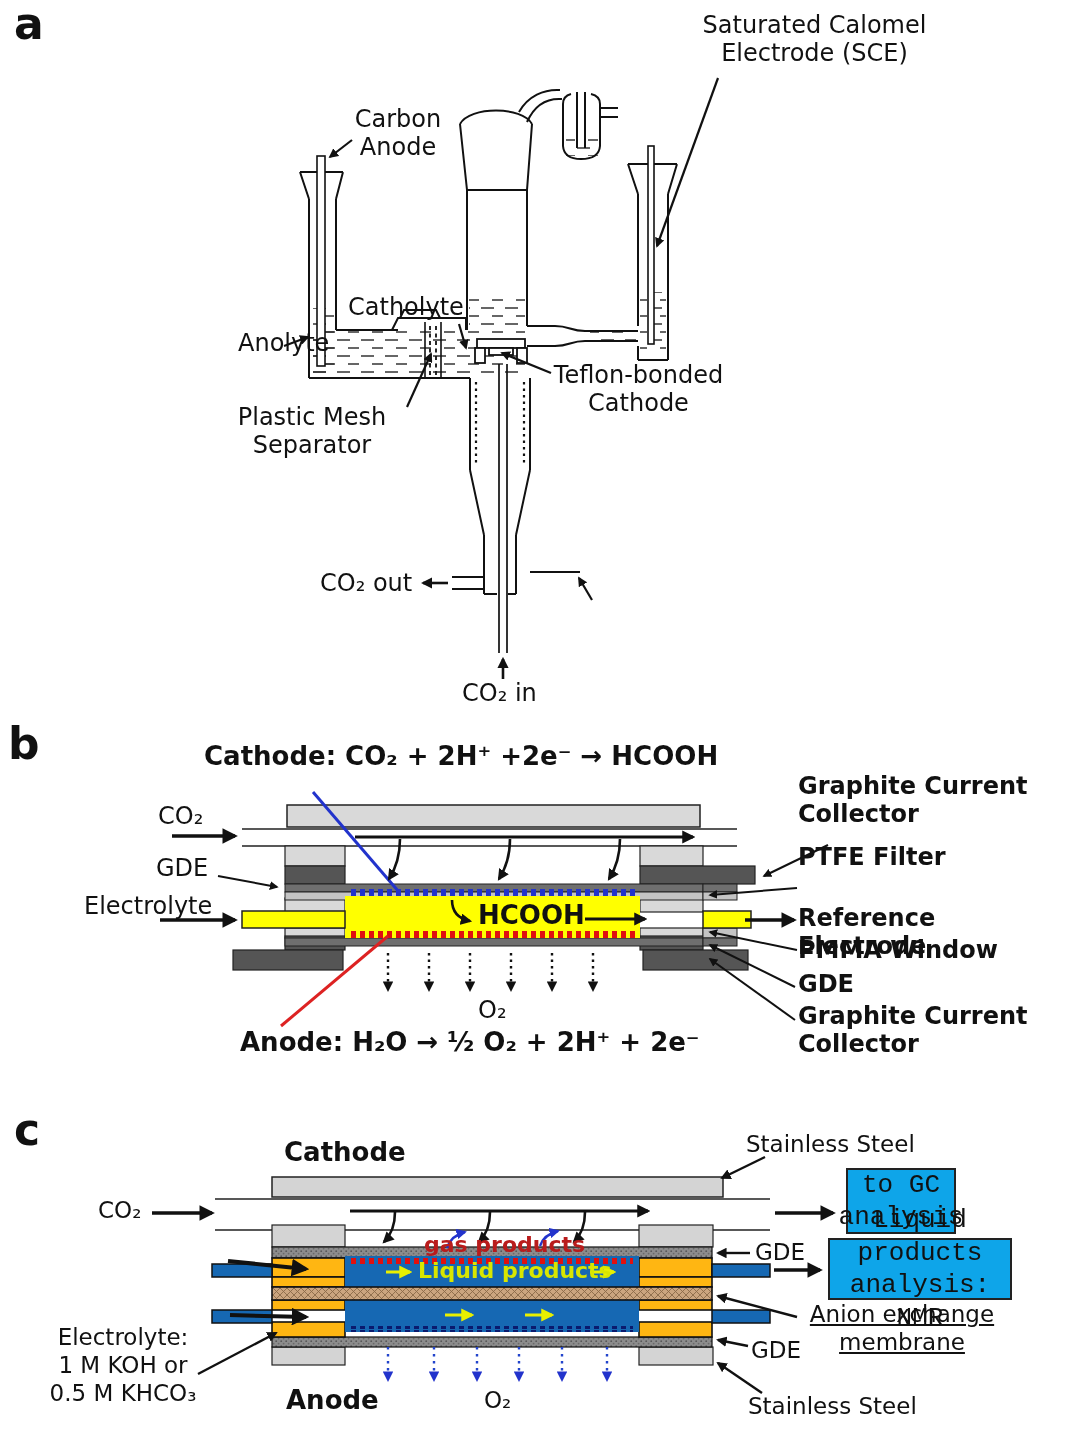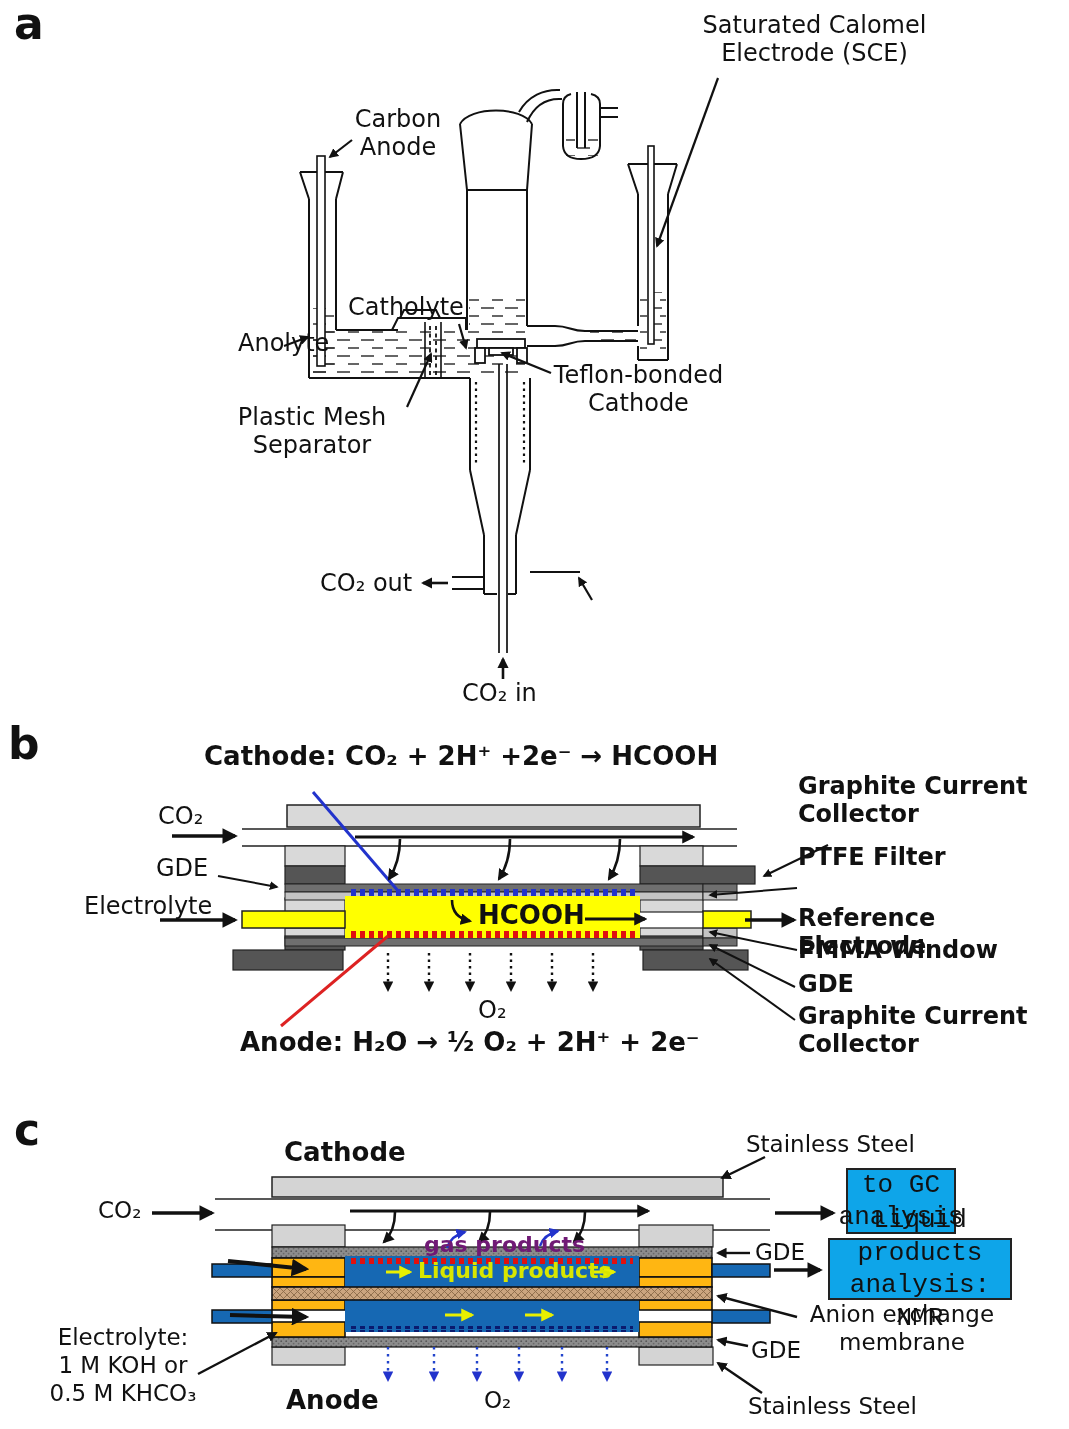--- a/index.html
+++ b/index.html
@@ -10,21 +10,21 @@
   }
   #art { position:absolute; left:0; top:0; }
   .lab { position:absolute; white-space:pre-line; color:#111; }
   .tag  { font-size:44px; font-weight:bold; line-height:1; }
   .a24  { font-size:24px; font-weight:normal; line-height:1.15; }
   .b26  { font-size:26px; font-weight:bold; line-height:1.15; }
   .b24  { font-size:24px; font-weight:bold; line-height:1.18; }
   .c23  { font-size:23px; font-weight:normal; line-height:1.22; }
   .c26b { font-size:26px; font-weight:bold; line-height:1.1; }
   .ctr  { text-align:center; }
-  .blue { color:#701a75;text-align:right; }
+  .blue { color:#b91c1c;text-align:right; }
   .lime { color:#d8e600; }
   .box {
     position:absolute; border:2px solid #222; background:#0ea5e9;
     display:flex; align-items:center; justify-content:center;
     text-align:center; font-size:26px; line-height:1.25; white-space:pre-line;font-family:Liberation Mono, monospace;
   }
 </style>
 </head>
 <body>
 
@@ -332,20 +332,20 @@
   <div class="lab c23" style="left:746px; top:1130px;">Stainless Steel</div>
   <div class="box" style="left:846px; top:1168px; width:106px; height:62px;">to GC
 analysis</div>
   <div class="lab c23" style="left:755px; top:1238px;">GDE</div>
   <div class="box" style="left:828px; top:1238px; width:180px; height:58px;">Liquid products
 analysis: NMR</div>
   <div class="lab lime" style="left:418px; top:1258px; font-size:22px; font-weight:bold;">Liquid products</div>
   <div class="lab c23 ctr" style="left:28px; top:1307px; width:190px;margin-top:16px;">Electrolyte:
 1 M KOH or
 0.5 M KHCO₃</div>
-  <div class="lab c23 ctr" style="left:796px; top:1300px; width:212px;">Anion exchange
+  <div class="lab c23 ctr" style="left:796px; top:1300px; width:212px;text-decoration:underline;">Anion exchange
 membrane</div>
   <div class="lab c23" style="left:751px; top:1336px;">GDE</div>
   <div class="lab c26b" style="left:286px; top:1386px;">Anode</div>
   <div class="lab c23" style="left:484px; top:1386px;">O₂</div>
   <div class="lab c23" style="left:748px; top:1392px;">Stainless Steel</div>
 
 </div>
 
 </body></html>

